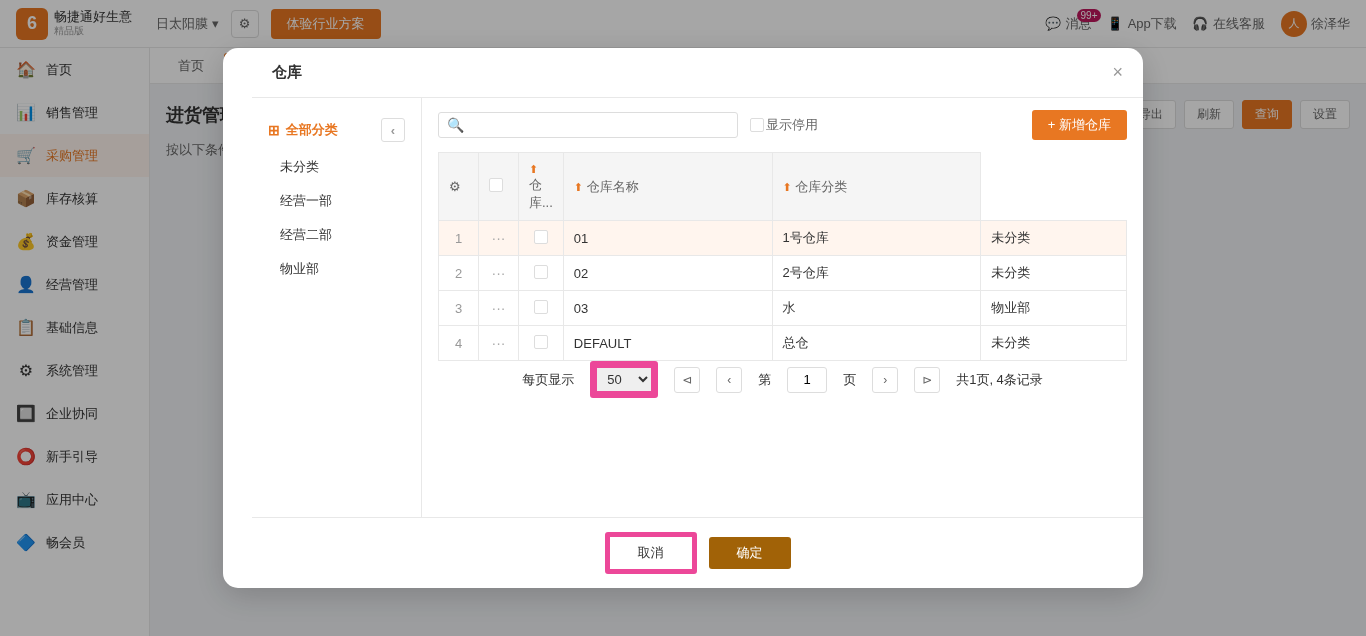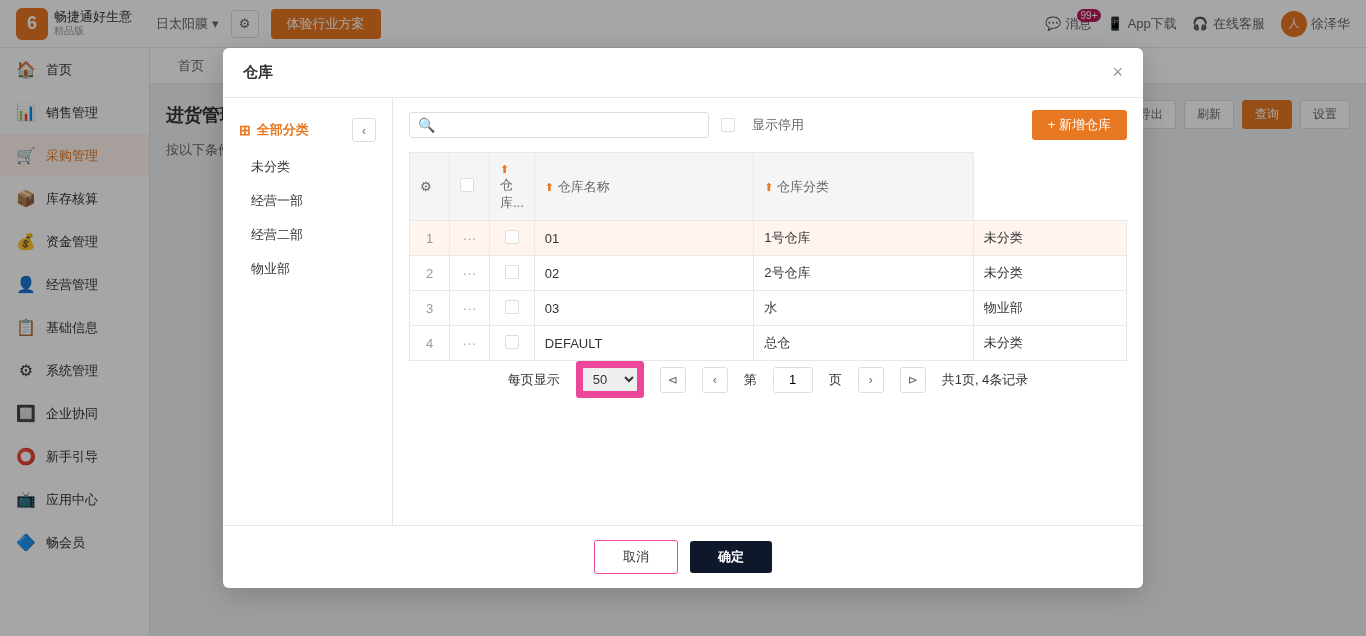--- a/index.html
+++ b/index.html
@@ -106,25 +106,26 @@
 
     
     .overlay {
       position: fixed; top: 0; left: 0; right: 0; bottom: 0;
       background: rgba(0,0,0,0.35); z-index: 100;
       display: flex; align-items: center; justify-content: center;
     }
 
     
     .modal {
-      background: white; border-radius: 6px;
+      background: white; border-radius: 15px;
       width: 920px; min-height: 540px;
       box-shadow: 0 8px 32px rgba(0,0,0,0.18);
       display: flex; flex-direction: column;
       z-index: 101;
+      padding-left: 29px;
     }
     .modal-header {
       display: flex; align-items: center; justify-content: space-between;
       padding: 14px 20px; border-bottom: 1px solid #e8e8e8;
     }
     .modal-title { font-size: 15px; font-weight: 600; color: #333; }
     .modal-close { cursor: pointer; color: #999; font-size: 18px; }
     .modal-body { display: flex; flex: 1; }
 
     
@@ -155,21 +156,21 @@
       display: flex; align-items: center; gap: 12px; margin-bottom: 12px;
     }
     .search-box {
       display: flex; align-items: center;
       border: 1px solid #ddd; border-radius: 3px;
       padding: 4px 8px; flex: 1; max-width: 300px; background: white;
     }
     .search-input { border: none; outline: none; font-size: 13px; flex: 1; color: #333; }
     .search-icon { color: #bbb; font-size: 14px; cursor: pointer; }
     .show-disabled {
-      display: flex; align-items: center; gap: 17px;
+      display: flex; align-items: center; gap: 2px;
       font-size: 13px; color: #666;
     }
     .checkbox-custom {
       width: 14px; height: 14px; border: 1px solid #ddd;
       border-radius: 2px; background: white; display: inline-block;
     }
     .add-btn {
       margin-left: auto; background: #e87722; color: white;
       border: none; padding: 6px 16px; border-radius: 3px;
       cursor: pointer; font-size: 13px; white-space: nowrap;
@@ -208,26 +209,26 @@
       width: 40px; height: 26px; border: 1px solid #ddd; border-radius: 3px;
       text-align: center; font-size: 13px;
     }
 
     
     .modal-footer {
       display: flex; align-items: center; justify-content: center;
       gap: 12px; padding: 14px 20px; border-top: 1px solid #e8e8e8;
     }
     .cancel-btn {
-      padding: 7px 28px; border: 1px solid #ec4899; border-radius: 3px;
+      padding: 7px 28px; border: 5px solid #ec4899; border-radius: 3px;
       background: white; cursor: pointer; font-size: 13px; color: #333;
     }
     .confirm-btn {
       padding: 7px 28px; border: none; border-radius: 3px;
-      background: #0f172a; color: white; cursor: pointer; font-size: 13px; font-weight: bold;
+      background: #a16207; color: white; cursor: pointer; font-size: 13px;
     }
 
     
     .page-header {
       display: flex; align-items: center; justify-content: space-between;
       margin-bottom: 12px;
     }
     .page-title-text { font-size: 18px; font-weight: 600; color: #333; }
     .action-btns { display: flex; gap: 8px; }
     .action-btn {

